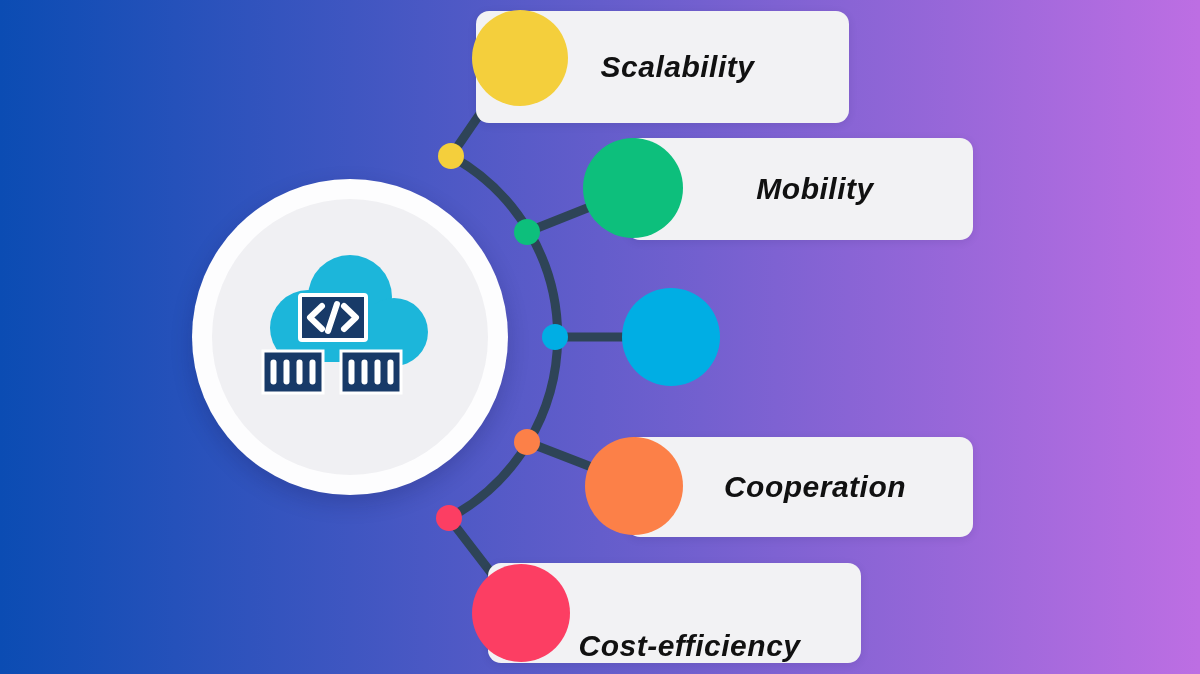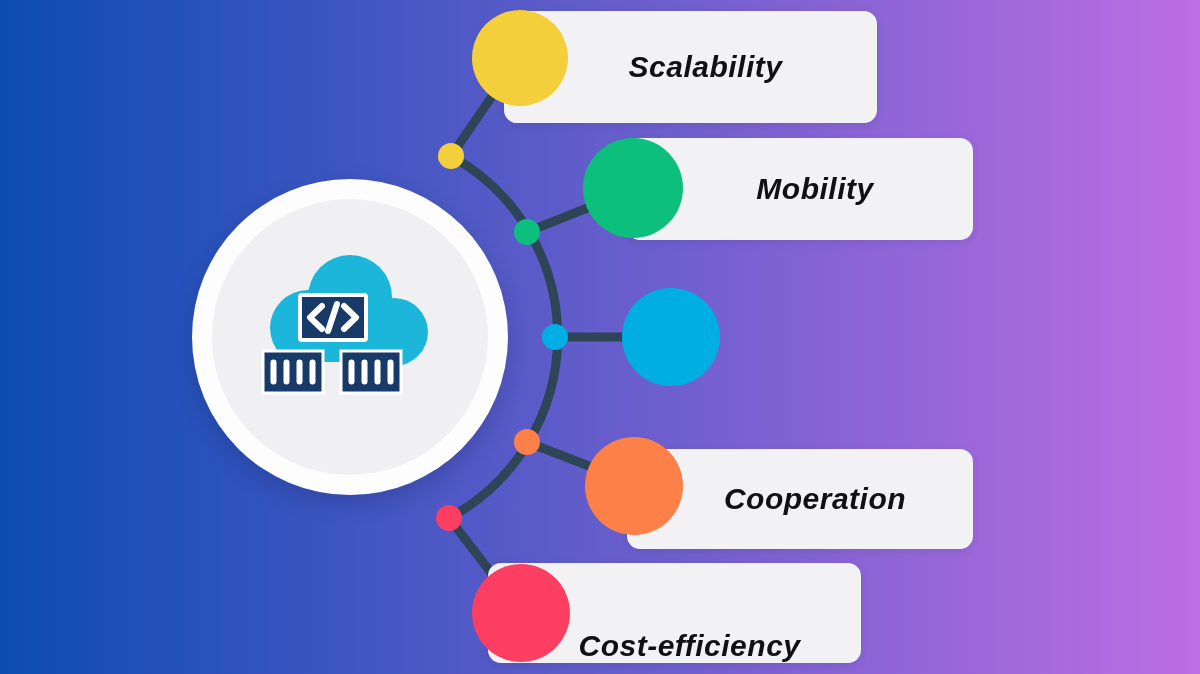--- a/index.html
+++ b/index.html
@@ -4,21 +4,21 @@
 <style>
   html,body{margin:0;padding:0;}
   body{width:1200px;height:674px;overflow:hidden;font-family:"Liberation Sans",sans-serif;}
   .stage{position:relative;width:1200px;height:674px;overflow:hidden;}
 
   .connectors{position:absolute;left:0;top:0;width:1200px;height:674px;z-index:1;}
 
   .card{position:absolute;z-index:2;border-radius:13px;display:flex;align-items:center;justify-content:center;
         box-shadow:0 2px 8px rgba(20,20,60,0.10);}
   .card .label{font-style:italic;font-weight:700;font-size:30px;color:#111;padding-left:30px;letter-spacing:.5px;}
-  .card1{left:504px;top:11px;width:373px;height:112px;}
+  .card1{left:476px;top:11px;width:373px;height:112px;}
   .card2{left:627px;top:138px;width:346px;height:102px;}
   .card3{left:673px;top:283px;width:337px;height:103px;}
   .card4{left:627px;top:437px;width:346px;height:100px;}
   .card5{left:488px;top:563px;width:373px;height:100px;}
 
   .bubble{position:absolute;z-index:3;border-radius:50%;}
   .b1{left:472px;top:10px;width:96px;height:96px;}
   .b2{left:583px;top:138px;width:100px;height:100px;}
   .b3{left:622px;top:288px;width:98px;height:98px;}
   .b4{left:585px;top:437px;width:98px;height:98px;}
@@ -78,21 +78,21 @@
       </svg>
     </div>
   </div>
 
   <div class="card card1" style="background: rgb(242, 242, 244);">
     <span class="label">Scalability</span>
   </div>
   <div class="card card2" style="background: rgb(242, 242, 244);">
     <span class="label">Mobility</span>
   </div>
-  <div class="card card4" style="background: rgb(242, 242, 244); margin-top: 12px;">
+  <div class="card card4" style="background: rgb(242, 242, 244);">
     <span class="label">Cooperation</span>
   </div>
   <div class="card card5" style="background: rgb(242, 242, 244); align-items: flex-end;">
     <span class="label">Cost-efficiency</span>
   </div>
 
   <div class="bubble b1" style="background: rgb(244, 207, 60);"></div>
   <div class="bubble b2" style="background: rgb(13, 191, 124);"></div>
   <div class="bubble b3" style="background: rgb(0, 174, 228);"></div>
   <div class="bubble b4" style="background: rgb(252, 128, 72);"></div>

